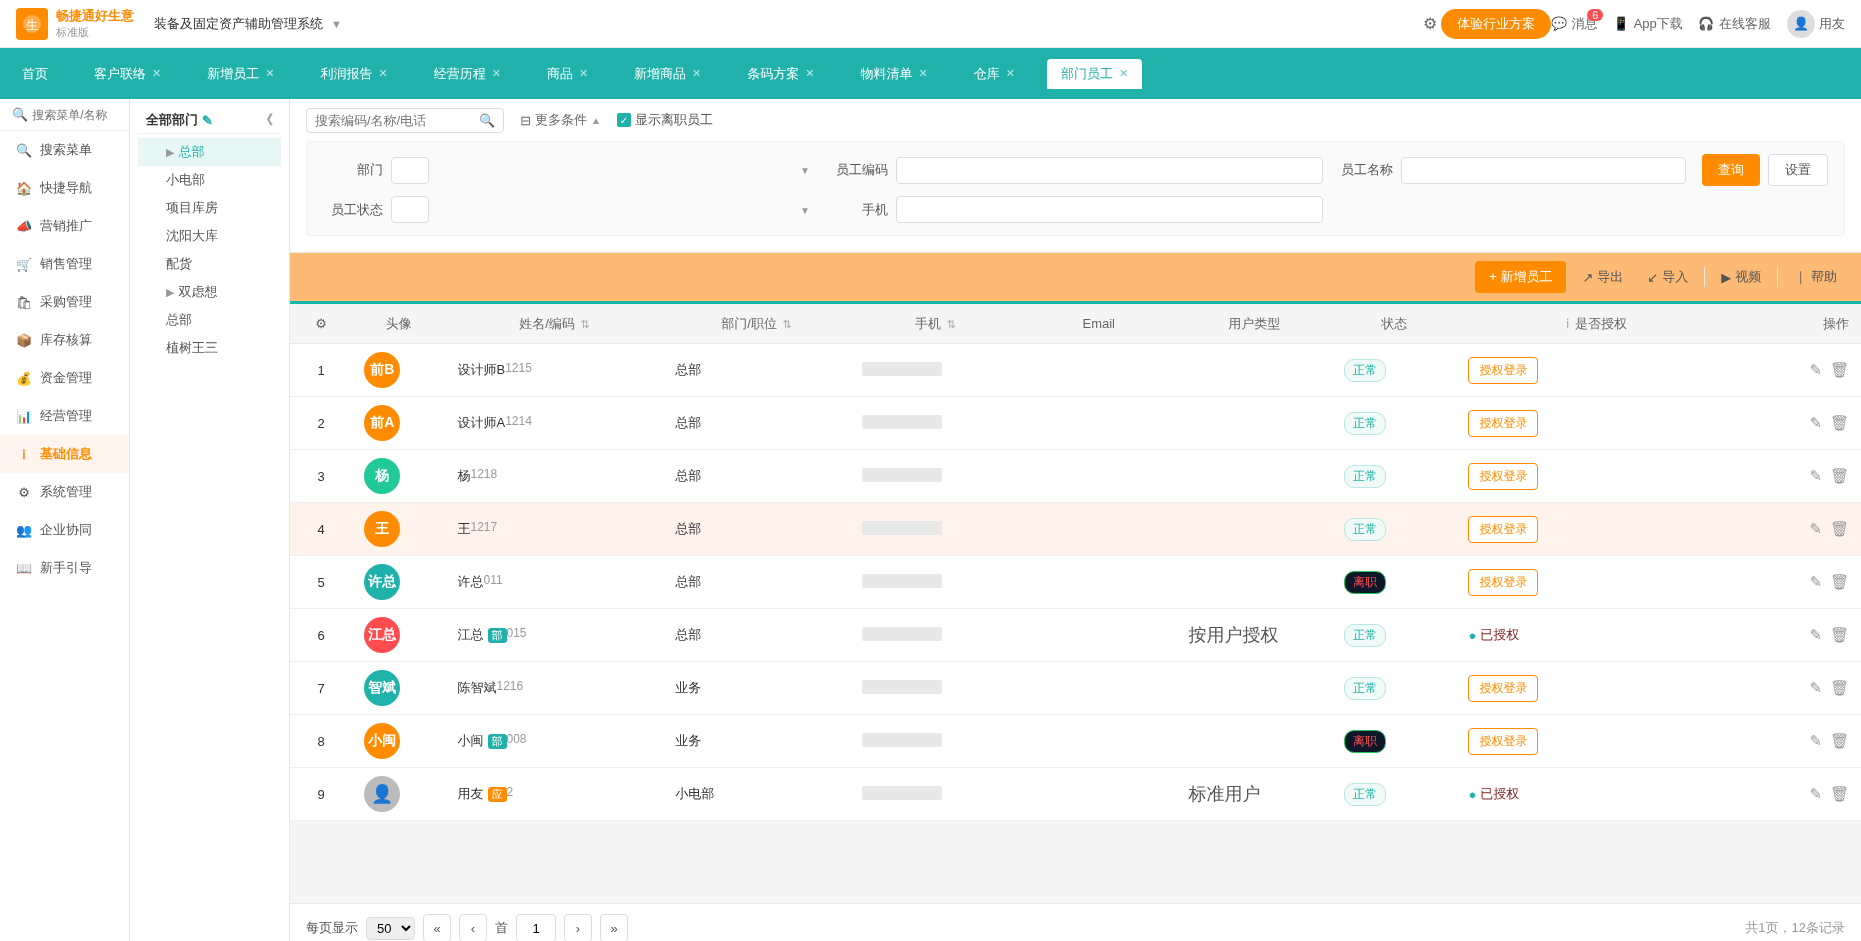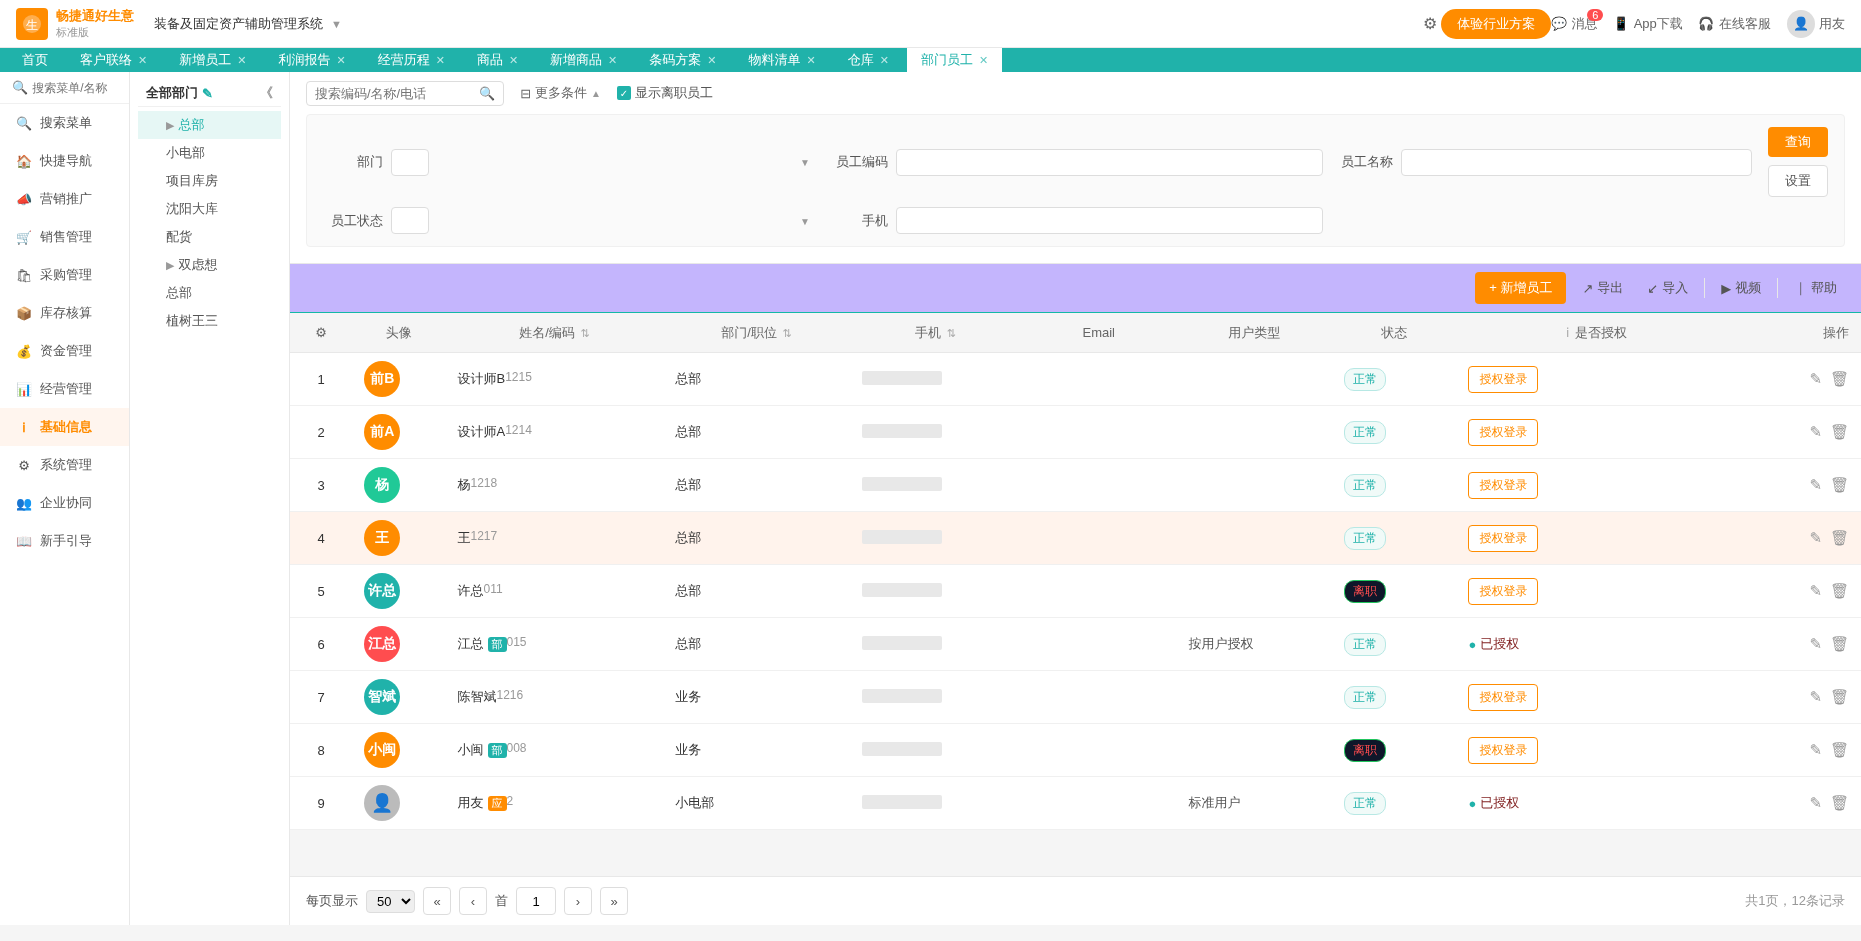--- a/index.html
+++ b/index.html
@@ -12,21 +12,21 @@
     .system-title { flex: 1; display: flex; align-items: center; gap: 8px; padding-left: 8px; font-size: 13px; color: #333; }
     .system-title .dropdown-arrow { color: #999; font-size: 11px; }
     .gear-btn { background: none; border: none; cursor: pointer; color: #666; font-size: 16px; padding: 4px; }
     .trial-btn { background: #ff8c00; color: #fff; border: none; border-radius: 16px; padding: 6px 16px; font-size: 13px; cursor: pointer; }
     .top-right { display: flex; align-items: center; gap: 16px; margin-left: auto; }
     .top-right-item { display: flex; align-items: center; gap: 4px; cursor: pointer; color: #666; font-size: 13px; position: relative; }
     .badge { background: #ff4d4f; color: #fff; border-radius: 8px; padding: 0 5px; font-size: 11px; position: absolute; top: -6px; right: -6px; min-width: 16px; text-align: center; }
     .user-avatar { width: 28px; height: 28px; border-radius: 50%; background: #ddd; display: flex; align-items: center; justify-content: center; }
 
     
-    .nav-tabs { display: flex; background: #20b2aa; height: 24px; align-items: center; padding: 0 8px; gap: 4px; overflow-x: auto; }
+    .nav-tabs { display: flex; background: #20b2aa; height: 51px; align-items: center; padding: 0 8px; gap: 18px; overflow-x: auto; }
     .nav-tab { display: flex; align-items: center; gap: 4px; padding: 6px 14px; color: #fff; cursor: pointer; font-size: 13px; border-radius: 4px 4px 0 0; white-space: nowrap; }
     .nav-tab.active { background: #fff; color: #20b2aa; border-radius: 4px 4px 0 0; }
     .nav-tab .close-x { font-size: 11px; opacity: 0.7; margin-left: 2px; }
 
     
     .main-layout { display: flex; height: calc(100vh - 88px); }
 
     
     .left-sidebar { width: 130px; background: #fff; border-right: 1px solid #e8e8e8; overflow-y: auto; flex-shrink: 0; }
     .sidebar-item { display: flex; align-items: center; gap: 8px; padding: 10px 16px; cursor: pointer; color: #555; font-size: 13px; }
@@ -61,26 +61,26 @@
     .show-resigned-cb .cb-box { width: 14px; height: 14px; border: 2px solid #20b2aa; border-radius: 2px; background: #20b2aa; display: flex; align-items: center; justify-content: center; color: #fff; font-size: 10px; }
 
     
     .advanced-filter { background: #fafafa; border: 1px solid #f0f0f0; border-radius: 4px; padding: 12px 16px; margin-bottom: 8px; display: grid; grid-template-columns: 1fr 1fr 1fr; gap: 10px; align-items: center; }
     .filter-field { display: flex; align-items: center; gap: 8px; }
     .filter-field label { font-size: 13px; color: #555; white-space: nowrap; min-width: 60px; text-align: right; }
     .filter-select { border: 1px solid #ddd; border-radius: 4px; padding: 5px 28px 5px 8px; font-size: 13px; outline: none; background: #fff; appearance: none; -webkit-appearance: none; flex: 1; cursor: pointer; position: relative; }
     .filter-select-wrap { position: relative; flex: 1; }
     .filter-select-wrap::after { content: '▼'; position: absolute; right: 8px; top: 50%; transform: translateY(-50%); font-size: 10px; color: #999; pointer-events: none; }
     .filter-input { border: 1px solid #ddd; border-radius: 4px; padding: 5px 8px; font-size: 13px; outline: none; flex: 1; }
-    .filter-actions { display: flex; gap: 8px; justify-content: flex-end; flex-direction: column; }
+    .filter-actions { display: flex; gap: 8px; justify-content: flex-end; flex-direction: row; }
     .btn-query { background: #ff8c00; color: #fff; border: none; border-radius: 4px; padding: 6px 16px; cursor: pointer; font-size: 13px; }
     .btn-set { background: #fff; color: #555; border: 1px solid #ddd; border-radius: 4px; padding: 6px 16px; cursor: pointer; font-size: 13px; }
 
     
-    .toolbar { display: flex; align-items: center; gap: 8px; padding: 8px 16px; background: #c4b5fd; border-bottom: 1px solid #14b8a6; }
+    .toolbar { display: flex; align-items: center; gap: 8px; padding: 8px 16px; background: #fdba74; border-bottom: 3px solid #14b8a6; }
     .btn-add { background: #ff8c00; color: #fff; border: none; border-radius: 4px; padding: 7px 14px; cursor: pointer; font-size: 13px; display: flex; align-items: center; gap: 4px; margin-left: auto; }
     .btn-export, .btn-import, .btn-view, .btn-more { background: none; border: none; cursor: pointer; color: #555; font-size: 13px; display: flex; align-items: center; gap: 4px; padding: 4px 8px; }
     .divider-v { width: 1px; height: 20px; background: #e8e8e8; }
 
     
     .table-wrap { flex: 1; overflow-y: auto; padding: 0; }
     table { width: 100%; border-collapse: collapse; background: #fff; }
     thead tr { background: #f5f5f5; }
     th { padding: 10px 12px; text-align: center; font-size: 13px; color: #666; font-weight: normal; border-bottom: 1px solid #e8e8e8; white-space: nowrap; }
     td { padding: 8px 12px; font-size: 13px; color: #333; border-bottom: 1px solid #f0f0f0; vertical-align: middle; }
@@ -98,21 +98,21 @@
     .avatar-circle { width: 36px; height: 36px; border-radius: 50%; display: flex; align-items: center; justify-content: center; color: #fff; font-size: 14px; font-weight: bold; }
     .name-code { display: flex; }
     .name-code .name { font-size: 13px; color: #333; }
     .name-code .code { font-size: 12px; color: #999; }
     .status-badge { display: inline-block; padding: 2px 8px; border-radius: 10px; font-size: 12px; }
     .status-normal { background: #f0faf8; color: #20b2aa; border: 1px solid #b7e8e4; }
     .status-resigned { background: #0f172a; color: #ff4d4f; border: 1px solid #22c55e; text-align: center; }
     .btn-auth { border: 1px solid #ff8c00; color: #ff8c00; background: #fff; border-radius: 4px; padding: 4px 10px; font-size: 12px; cursor: pointer; white-space: nowrap; }
     .auth-granted { display: flex; align-items: center; gap: 4px; color: #7f1d1d; font-size: 13px; }
     .auth-granted::before { content: '●'; color: #20b2aa; }
-    .user-type-text { font-size: 13px; color: #555; }
+    .user-type-text { font-size: 18px; color: #555; }
     .ops-btns { display: flex; gap: 8px; justify-content: flex-end; }
     .op-btn { background: none; border: none; cursor: pointer; color: #999; font-size: 15px; }
     .phone-blur { display: inline-block; background: #e8e8e8; border-radius: 2px; width: 80px; height: 14px; }
 
     
     .pagination { display: flex; align-items: center; gap: 8px; padding: 10px 16px; background: #fff; border-top: 1px solid #e8e8e8; font-size: 13px; color: #555; }
     .page-btn { border: 1px solid #ddd; background: #fff; border-radius: 4px; width: 28px; height: 28px; display: flex; align-items: center; justify-content: center; cursor: pointer; font-size: 13px; color: #555; }
     .page-input { border: 1px solid #ddd; border-radius: 4px; width: 40px; height: 28px; text-align: center; font-size: 13px; outline: none; }
     .page-info { margin-left: auto; color: #999; }
 

